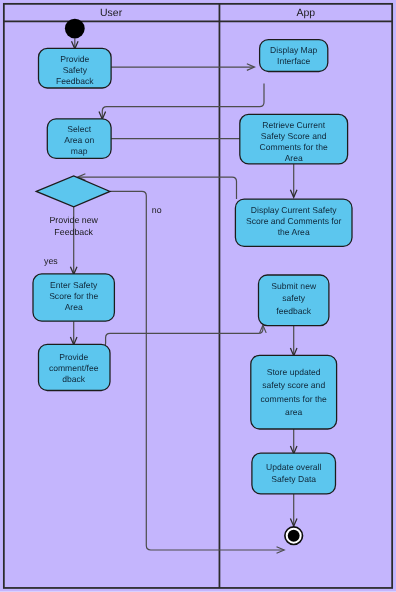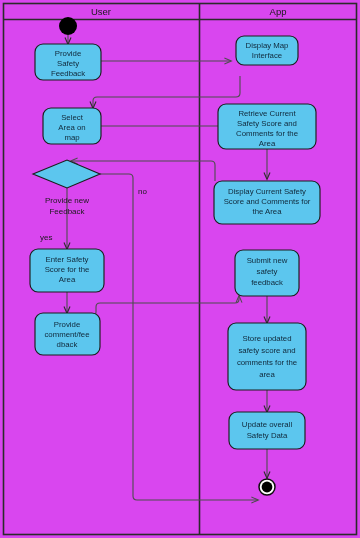--- a/index.html
+++ b/index.html
@@ -11,21 +11,21 @@
   body {
     width: 360px;
     height: 538px;
     font-family: "Liberation Sans", sans-serif;
     overflow: hidden;
   }
   #diagram-root {
     position: relative;
     width: 360px;
     height: 538px;
-    background: #d946ef;
+    background: #c4b5fd;
   }
   #diagram-svg {
     position: absolute;
     top: 0;
     left: 0;
     width: 360px;
     height: 538px;
     display: block;
   }
   .lane-title {

